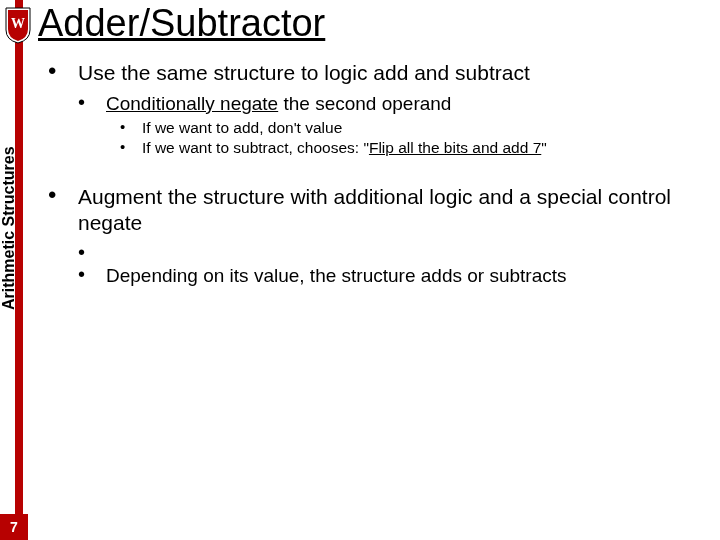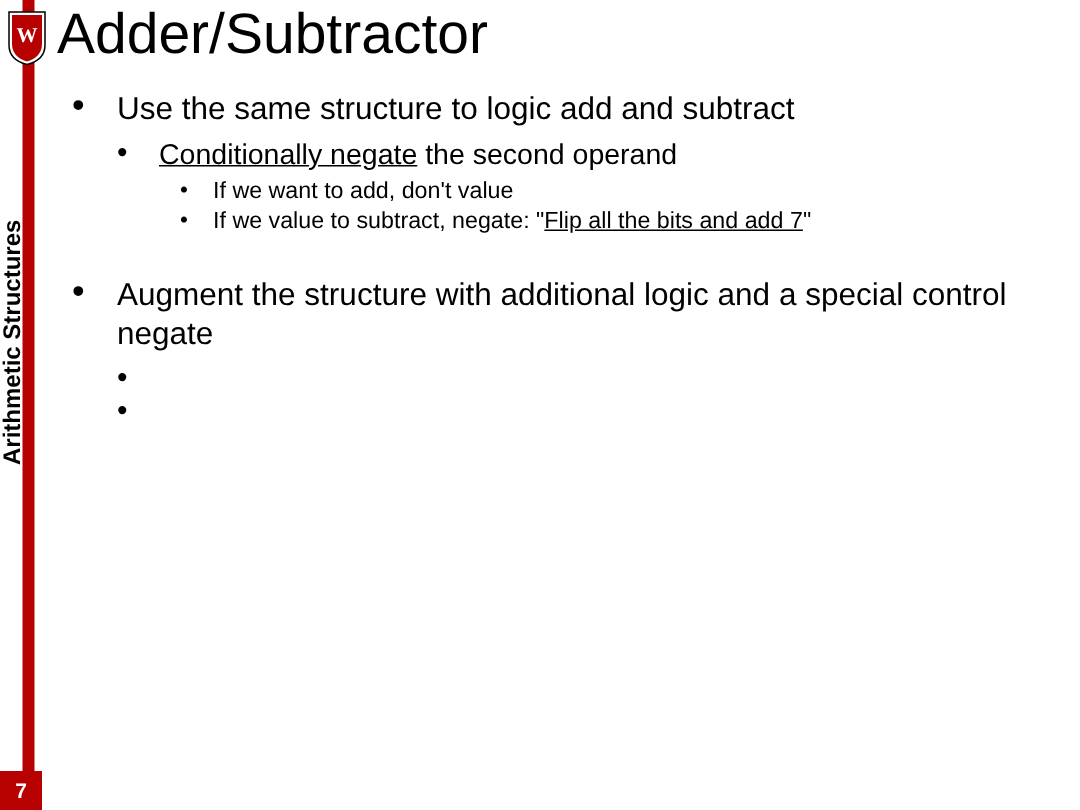--- a/index.html
+++ b/index.html
@@ -30,20 +30,21 @@
     width: 28px;
     height: 38px;
   }
   .title {
     position: absolute;
     left: 38px;
     top: 2px;
     font-size: 38px;
     color: #000;
     font-weight: 400;
+    text-decoration: underline;
   }
   .sidebar-label {
     position: absolute;
     left: 0px;
     top: 310px;
     transform: rotate(-90deg);
     transform-origin: left top;
     font-size: 16px;
     font-weight: 700;
     color: #000;
@@ -150,31 +151,32 @@
     <div class="txt"><span class="u">Conditionally negate</span><span> the second operand</span></div>
   </div>
 
   <div class="b3">
     <div class="dot">•</div>
     <div class="txt">If we want to add, don't value</div>
   </div>
 
   <div class="b3">
     <div class="dot">•</div>
-    <div class="txt"><span>If we value to subtract, negate: "</span><span class="u">Flip all the bits and add 7</span><span>"</span></div>
+    <div class="txt"><span>If we want to subtract, chooses: "</span><span class="u">Flip all the bits and add 7</span><span>"</span></div>
   </div>
 
   <div class="gap"></div>
 
   <div class="b1">
     <div class="dot">•</div>
     <div class="txt">Augment the structure with additional logic and a special control negate</div>
   </div>
 
   <div class="b2">
     <div class="dot">•</div>
   </div>
 
   <div class="b2">
     <div class="dot">•</div>
+    <div class="txt">Depending on its value, the structure adds or subtracts</div>
   </div>
 
 </div>
 
 </body></html>

